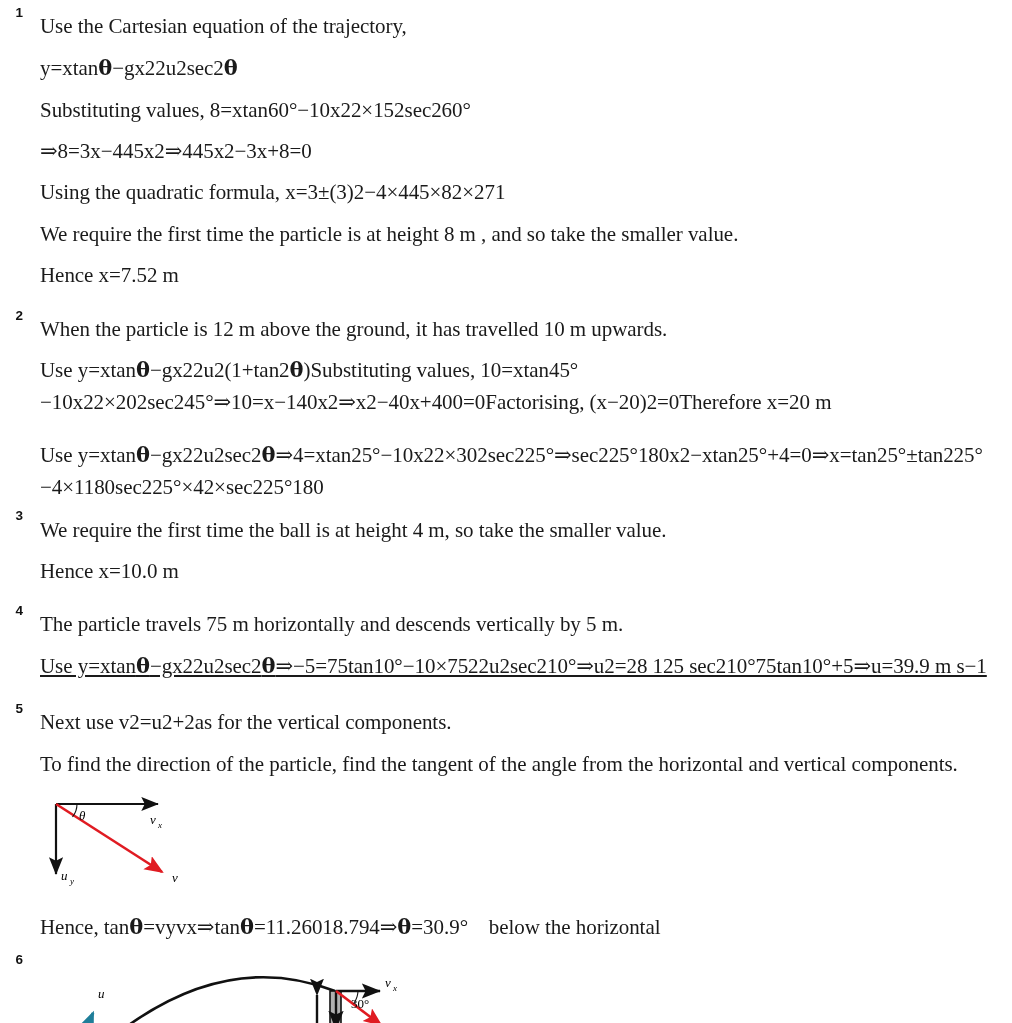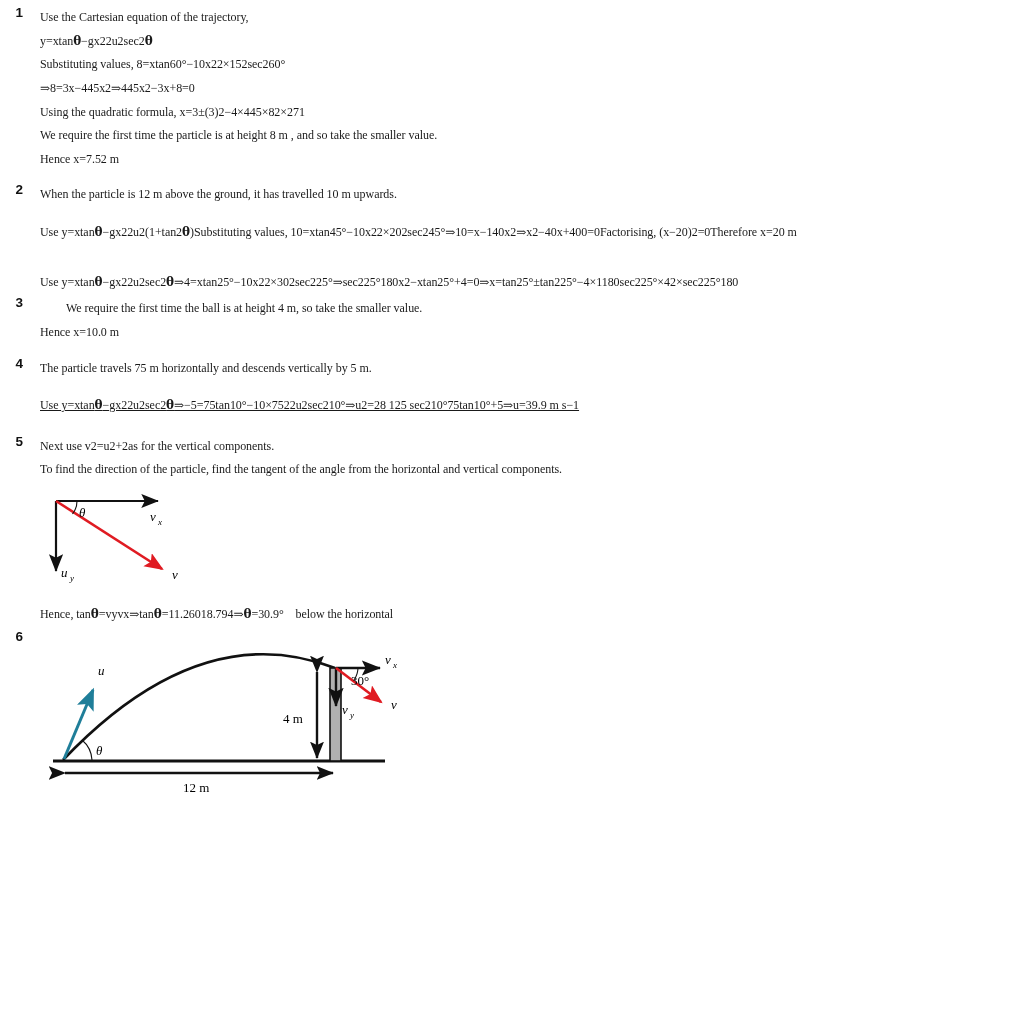--- a/index.html
+++ b/index.html
@@ -40,28 +40,27 @@
     font-size: 13.5px;
     color: #111;
     line-height: 1.0;
   }
   .qnum.mid { align-self: center; }
   .qbody {
     flex: 1;
     padding-right: 6px;
   }
   .line {
-    font-size: 12px;
+    font-size: 21px;
     line-height: 1.97;
     white-space: pre-wrap;
     letter-spacing: -0.05px;
   }
   .line.tight {
     line-height: 1.52;
-    margin-top: 12px;
   }
   .gap-s { height: 12px; }
   .gap-m { height: 20px; }
 
   .thetab {
     font-weight: bold;
     font-family: "DejaVu Serif", serif;
   }
 
   
@@ -106,21 +105,21 @@
       <div class="line tight" style="padding-top:4px;">Use y=xtan<span class="thetab">θ</span>−gx22u2(1+tan2<span class="thetab">θ</span>)Substituting values, 10=xtan45°−10x22×202sec245°⇒10=x−140x2⇒x2−40x+400=0Factorising, (x−20)2=0Therefore x=20 m</div>
     </div>
   </div>
 
   <div class="gap-m"></div>
 
   <div class="qblock">
     <div class="qnum mid">3</div>
     <div class="qbody">
       <div class="line tight">Use y=xtan<span class="thetab">θ</span>−gx22u2sec2<span class="thetab">θ</span>⇒4=xtan25°−10x22×302sec225°⇒sec225°180x2−xtan25°+4=0⇒x=tan25°±tan225°−4×1180sec225°×42×sec225°180</div>
-      <div class="line" style="padding-top:6px;margin-left:26px;">We require the first time the ball is at height 4 m, so take the smaller value.</div>
+      <div class="line" style="padding-top:6px;">We require the first time the ball is at height 4 m, so take the smaller value.</div>
       <div class="line">Hence x=10.0 m</div>
     </div>
   </div>
 
   <div class="gap-s"></div>
 
   <div class="qblock">
     <div class="qnum">4</div>
     <div class="qbody">
       <div class="line">The particle travels 75 m horizontally and descends vertically by 5 m.</div>

